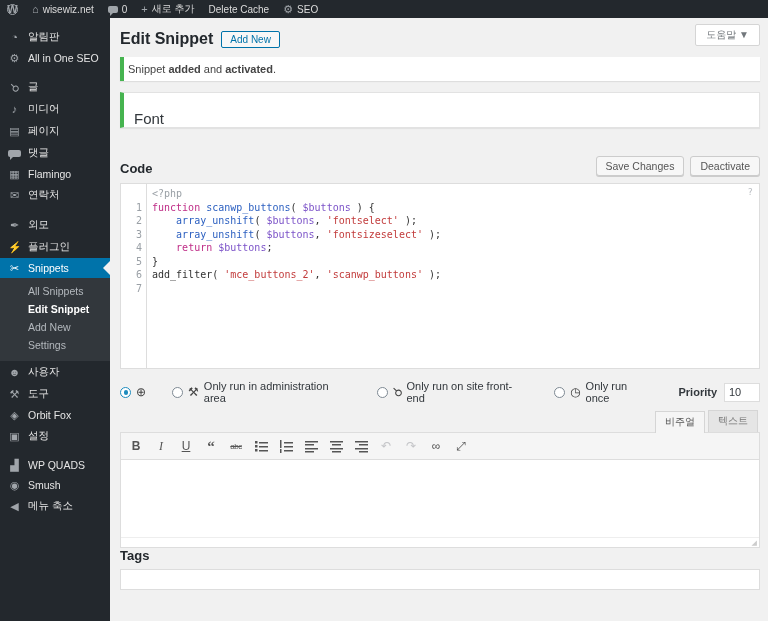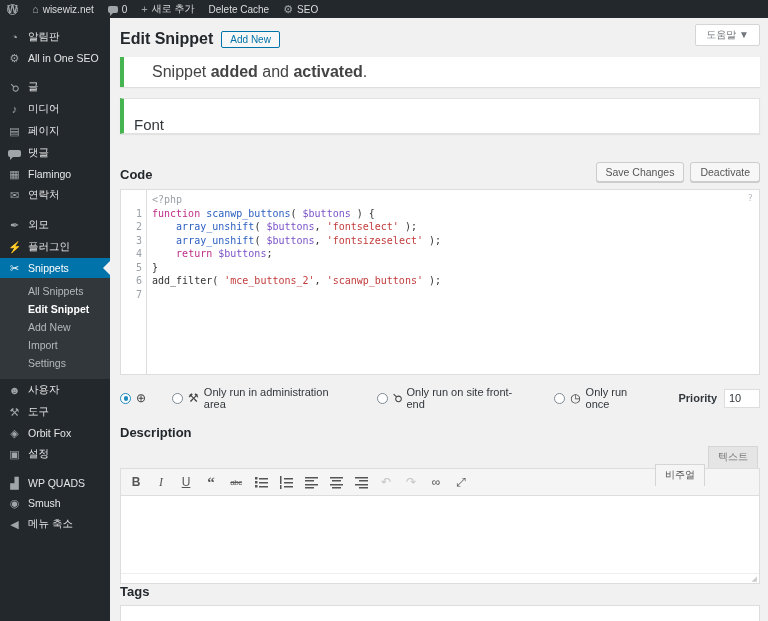--- a/index.html
+++ b/index.html
@@ -35,21 +35,21 @@
   .content { position:absolute; left:110px; top:18px; right:0; bottom:0; background:#f1f1f1;
              padding:8px 8px 0 10px; }
   .help-btn { position:absolute; top:6px; right:8px; background:#fff; border:1px solid #d5d5d5;
               color:#72777c; font-size:10px; padding:3px 10px; cursor:pointer; border-radius:2px; }
   .page-head { display:flex; align-items:center; gap:8px; margin-top:4px; }
   h1.page-title { font-size:16px; font-weight:600; color:#23282d; }
   .add-new { font-size:10px; color:#0073aa; background:#f7f7f7; border:1px solid #0073aa;
              padding:2px 8px; border-radius:2px; cursor:pointer; }
 
   .notice { margin-top:9px; background:#fff; border-left:4px solid #46b450;
-            box-shadow:0 1px 1px rgba(0,0,0,.08); padding:6px 28px; font-size:16px; color:#444; }
+            box-shadow:0 1px 1px rgba(0,0,0,.08); padding:6px 4px; font-size:11px; color:#444; }
 
   .title-field { margin-top:11px; background:#fff; border:1px solid #e2e2e2; border-left:4px solid #46b450;
             box-shadow:0 1px 1px rgba(0,0,0,.06); padding:17px 10px; font-size:15px; color:#32373c; height:27px; }
 
   .sect-row { display:flex; align-items:flex-end; justify-content:space-between; margin-top:28px; }
   .sect-h { font-size:13px; font-weight:bold; color:#23282d; }
   .btn-sec { background:#f7f7f7; border:1px solid #ccc; color:#555; font-size:10.5px;
              padding:3px 9px; border-radius:3px; cursor:pointer; box-shadow:0 1px 0 #ccc; }
 
   
@@ -76,21 +76,21 @@
   .scope-opt .icon { color:#444; font-size:12px; line-height:1; }
   .prio { margin-left:auto; display:flex; align-items:center; gap:7px; }
   .prio-label { font-weight:bold; font-size:11px; }
   .prio-input { width:36px; height:19px; border:1px solid #ddd; font-size:11px; padding:1px 4px; color:#32373c; }
 
   
   .desc-h { margin-top:15px; }
   .etabs { display:flex; justify-content:flex-end; margin-top:6px; padding-right:2px; }
   .etab { font-size:10px; padding:3px 9px; margin-left:3px; color:#777; background:#e5e5e5;
           border:1px solid #d5d5d5; border-bottom:none; cursor:pointer; }
-  .etab.active { background:#f5f5f5; color:#555; position:relative; top:18px; padding-bottom:4px; }
+  .etab.active { background:#f5f5f5; color:#555; position:relative; top:1px; padding-bottom:4px; }
   .wys { background:#fff; border:1px solid #ddd; }
   .wtoolbar { background:#f5f5f5; border-bottom:1px solid #ddd; padding:3px 4px; display:flex; gap:3px; align-items:center; }
   .tb-btn { width:22px; height:20px; display:flex; align-items:center; justify-content:center;
             color:#555; font-size:12px; border-radius:2px; cursor:pointer; }
   .tb-b { font-weight:bold; }
   .tb-i { font-style:italic; font-family:"Liberation Serif", serif; }
   .tb-u { text-decoration:underline; }
   .tb-q { font-family:"Liberation Serif", serif; font-weight:bold; font-size:15px; line-height:8px; }
   .tb-strike { font-size:8px; text-decoration:line-through; letter-spacing:-0.5px; }
   .tb-dim { color:#c3c4c7; }
@@ -192,21 +192,20 @@
       <span>플러그인</span>
     </div>
     <div class="sb-item active">
       <span class="icon ">✂</span>
       <span>Snippets</span>
     </div>
     <div class="submenu">
       <div class="submenu-item"><span>All Snippets</span></div>
       <div class="submenu-item current"><span>Edit Snippet</span></div>
       <div class="submenu-item"><span>Add New</span></div>
-      <div class="submenu-item"><span>Import</span></div>
       <div class="submenu-item"><span>Settings</span></div>
     </div>
     <div class="sb-item">
       <span class="icon ">☻</span>
       <span>사용자</span>
     </div>
     <div class="sb-item">
       <span class="icon ">⚒</span>
       <span>도구</span>
     </div>
@@ -289,21 +288,20 @@
         <span class="radio"></span>
         <span class="icon ">◷</span>
         <span>Only run once</span>
       </label>
       <span class="prio" style="order:2;">
       <span class="prio-label">Priority</span>
       <input class="prio-input" type="text" value="10" style="">
     </span>
   </div>
 
-  <div class="sect-h desc-h">Description</div>
 
   <div class="etabs">
       <div class="etab active"><span>비주얼</span></div>
       <div class="etab"><span>텍스트</span></div>
     </div>
   <div class="wys">
     <div class="wtoolbar">
         <div class="tb-btn">
           <span class="icon tb-b">B</span>
         </div>

